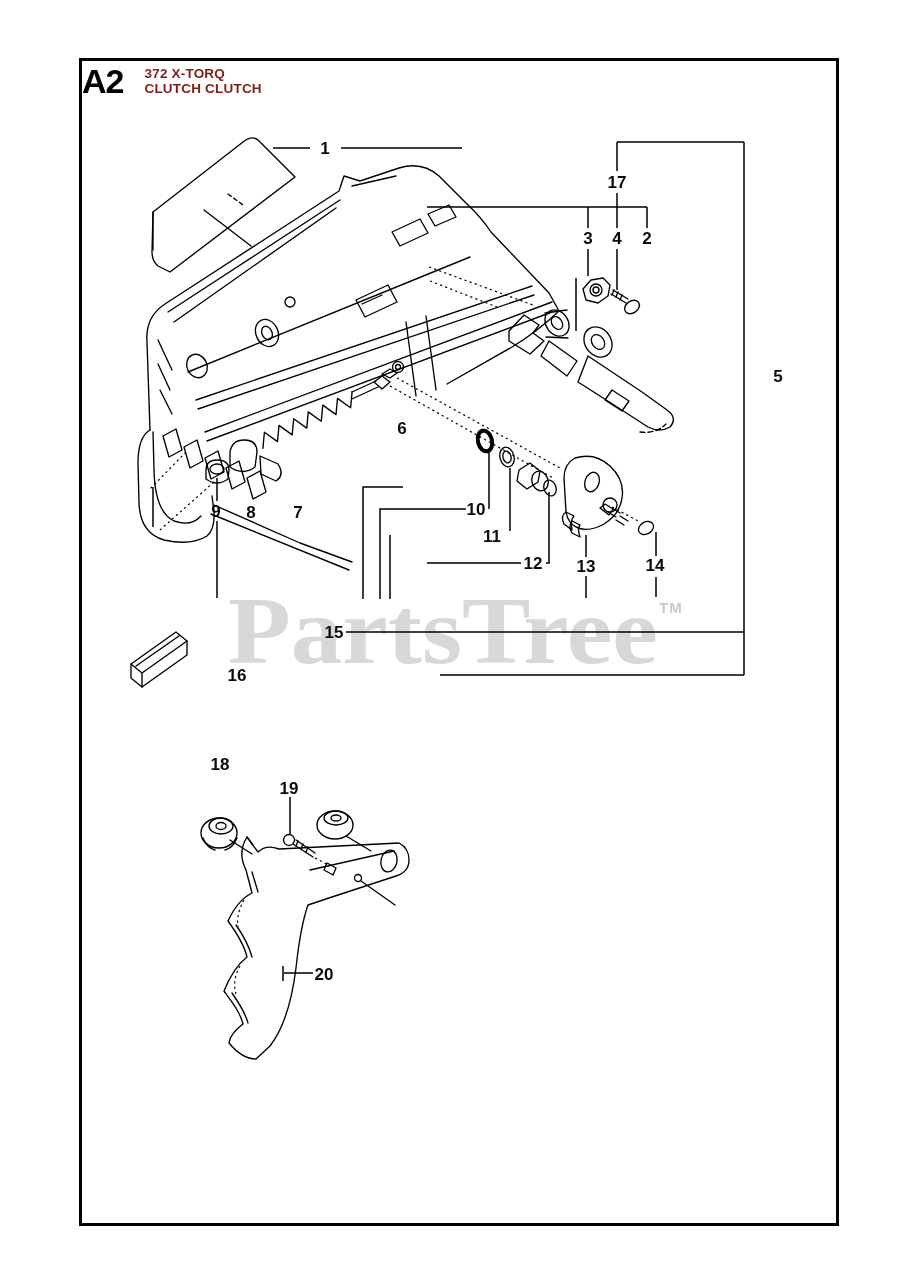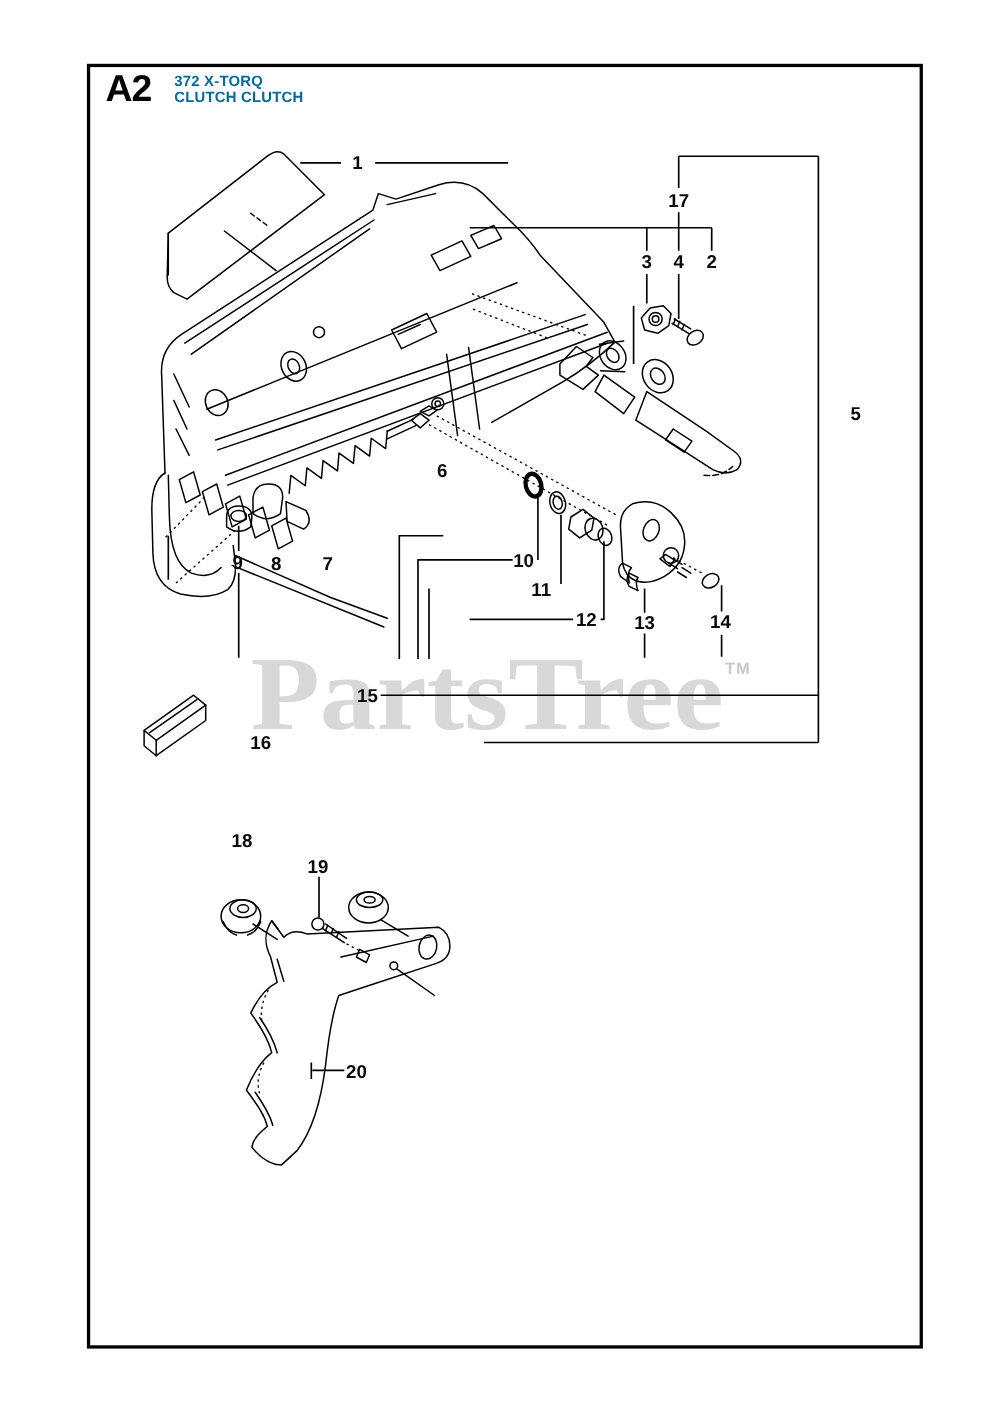--- a/index.html
+++ b/index.html
@@ -1,21 +1,21 @@
 <!DOCTYPE html>
 <html><head>
 <meta charset="utf-8">
 <style>
   html,body{margin:0;padding:0;background:#ffffff;}
   body{width:914px;height:1280px;position:relative;font-family:"Liberation Sans",sans-serif;}
   .page-frame{position:absolute;left:79px;top:58px;width:754px;height:1162px;border:3.5px solid #000;background:#fff;}
-  .hdr{position:absolute;left:96px;top:64px;display:flex;align-items:flex-start;}
+  .hdr{position:absolute;left:82px;top:64px;display:flex;align-items:flex-start;}
   .hdr-code{font-size:34px;font-weight:700;letter-spacing:-1px;line-height:34px;color:#000;}
   .hdr-txt{margin-left:21px;margin-top:2px;}
-  .hdr-model,.hdr-title{font-size:13.5px;font-weight:700;color:#0369a1;line-height:15px;letter-spacing:.2px;}
+  .hdr-model,.hdr-title{font-size:13.5px;font-weight:700;color:#7f1d1d;line-height:15px;letter-spacing:.2px;}
   svg{position:absolute;left:0;top:0;}
   .ln{stroke:#000;stroke-width:1.35;fill:none;stroke-linecap:round;stroke-linejoin:round;}
   .lnb{stroke:#000;stroke-width:4;fill:none;}
   .ld{stroke:#000;stroke-width:1.5;fill:none;}
   .dot{stroke:#000;stroke-width:1.2;fill:none;stroke-dasharray:2.2,3.2;}
   .callout{font-family:"Liberation Sans",sans-serif;font-size:17px;font-weight:700;fill:#0a0a0a;text-anchor:middle;}
   .wm{font-family:"Liberation Serif",serif;font-weight:700;fill:#d8d8d8;}
   .wm-tm{font-family:"Liberation Sans",sans-serif;font-weight:700;fill:#c9c9c9;letter-spacing:1px;}
 </style>
 </head>

